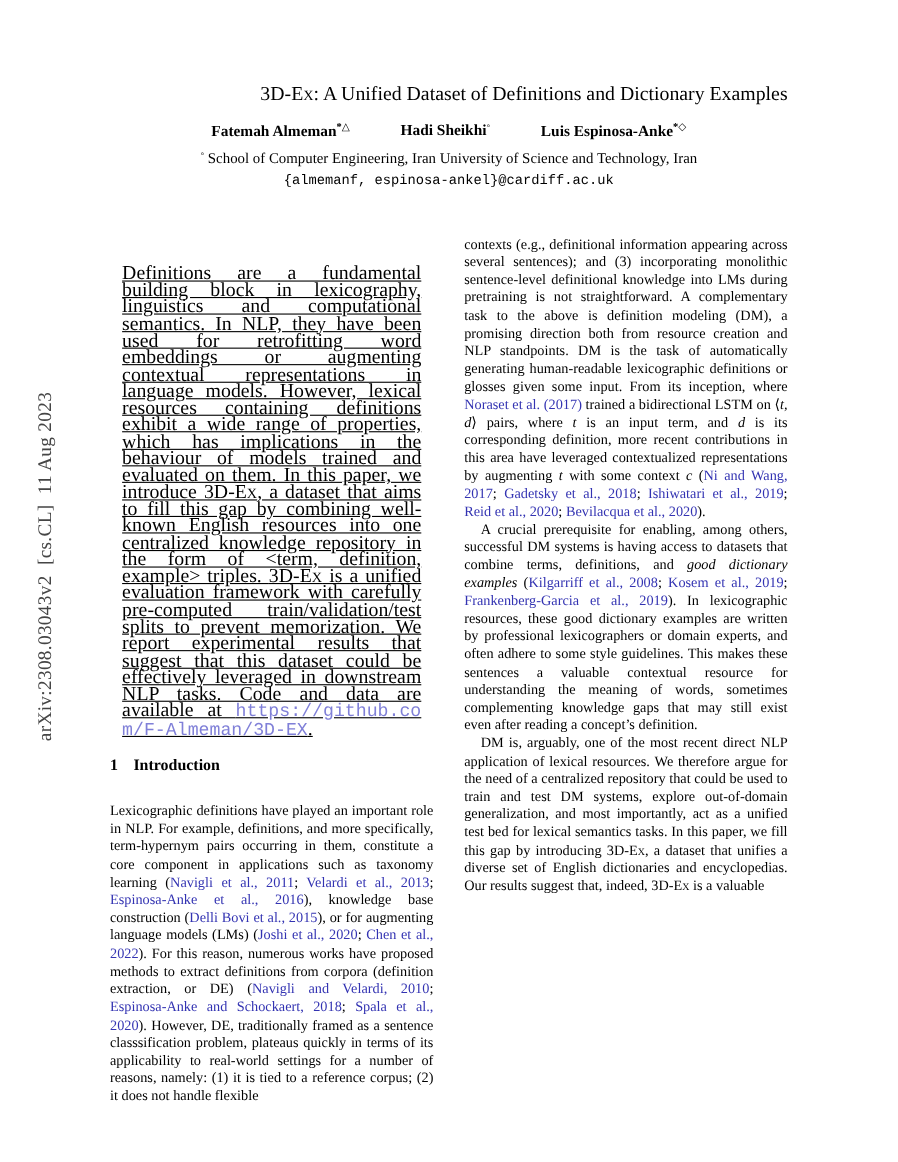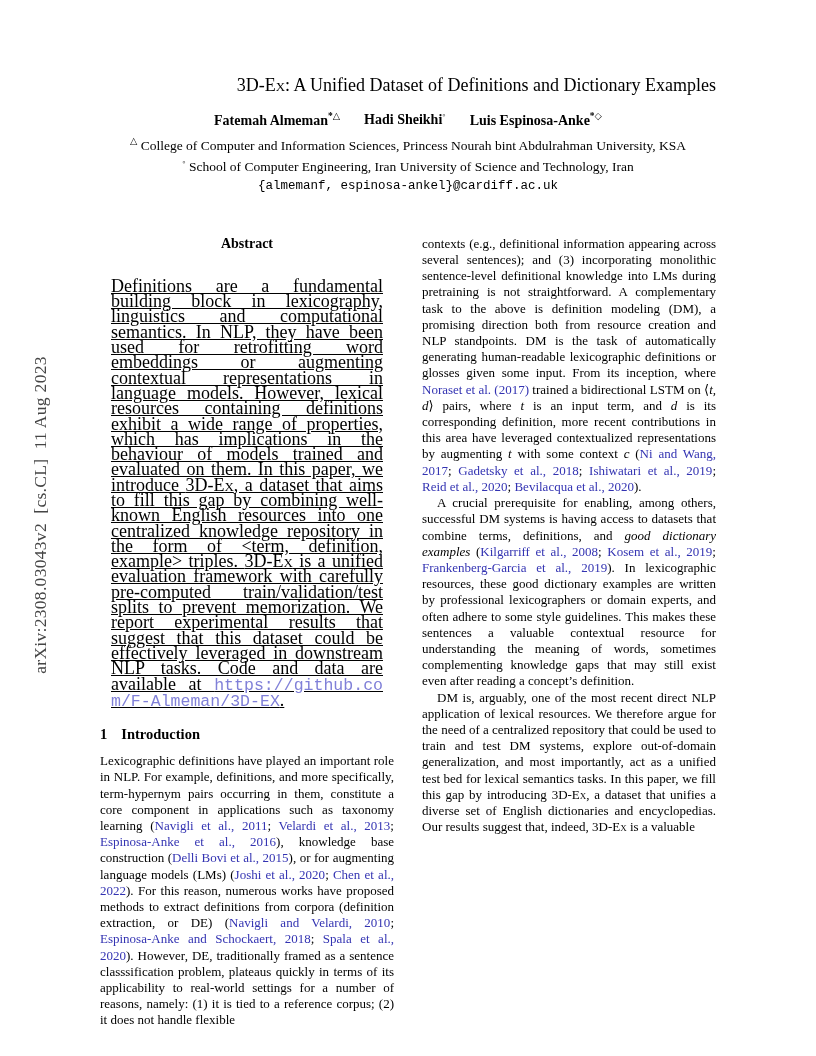--- a/index.html
+++ b/index.html
@@ -10,35 +10,35 @@
     font-family:"Liberation Serif","DejaVu Serif",serif;
   }
   .watermark {
     position:absolute; left:30px; top:515px;
     transform: rotate(-90deg) translateX(-50%);
     transform-origin:0 0;
     white-space:pre; font-size:17.5px; color:#454545; letter-spacing:.3px;
   }
   .content { padding:74px 100px 0 100px; }
   .title { text-align:right; font-size:18px; font-weight:normal; line-height:1.25; }
-  .authors { margin-top:13px; display:flex; justify-content:center; gap:24px;
+  .authors { margin-top:13px; display:flex; justify-content:center; gap:46px;
              font-size:14px; font-weight:bold; }
   .authors sup { font-size:9.5px; font-weight:bold; }
   .affils { margin-top:5px; text-align:center; font-size:13.5px; line-height:17.6px; }
   .affils sup { font-size:9.5px; }
   .emails { margin-top:3px; text-align:center; font-size:12.5px; line-height:17.5px;
             font-family:"Liberation Mono","DejaVu Sans Mono",monospace; }
   .cols { display:flex; gap:28px; margin-top:40px; }
   .col { width:294px; }
   .absheading { text-align:center; font-size:14px; font-weight:bold; }
   .abstract {
     margin-top:27px; padding:0 11px; font-size:18px; line-height:15.3px;
     text-align:justify; hyphens:auto;text-decoration:underline; -webkit-hyphens:auto;
   }
-  .secheading { margin:17px 0 10px 0; font-size:14.5px; font-weight:bold; }
+  .secheading { margin:17px 0 24px 0; font-size:14.5px; font-weight:bold; }
   .secnum { margin-right:14px; }
   .body { font-size:13px; line-height:16.2px; text-align:justify;
           hyphens:auto; -webkit-hyphens:auto; }
   .indent { text-indent:15px; }
   .cite { color:var(--cite,#3333b2); }
   .url  { color:var(--url,#8080d8); font-family:"Liberation Mono","DejaVu Sans Mono",monospace;
           font-size:.92em; word-break:break-all; }
   .it   { font-style:italic; }
   .sc   { font-variant:small-caps; }
 </style>
@@ -52,31 +52,29 @@
 
     <h1 class="title"><span class="sc">3D-Ex</span><span>: A Unified Dataset of Definitions and Dictionary Examples</span></h1>
 
     <div class="authors">
       <span class="author"><span>Fatemah Almeman</span><sup>*△</sup></span>
       <span class="author"><span>Hadi Sheikhi</span><sup>◦</sup></span>
       <span class="author"><span>Luis Espinosa-Anke</span><sup>*◇</sup></span>
     </div>
 
     <div class="affils">
-      <div class="affil"><sup>△</sup><span> College of Computer and Information Sciences, Princess Nourah bint Abdulrahman University, KSA</span></div>
       <div class="affil"><sup>◦</sup><span> School of Computer Engineering, Iran University of Science and Technology, Iran</span></div>
     </div>
 
     <div class="emails">
       <div>{almemanf, espinosa-ankel}@cardiff.ac.uk</div>
     </div>
 
     <div class="cols">
       <div class="col">
-        <h2 class="absheading">Abstract</h2>
         <p class="abstract"><span>Definitions are a fundamental building block in lexicography, linguistics and computational semantics. In NLP, they have been used for retrofitting word embeddings or augmenting contextual representations in language models. However, lexical resources containing definitions exhibit a wide range of properties, which has implications in the behaviour of models trained and evaluated on them. In this paper, we introduce </span><span class="sc">3D-Ex</span><span>, a dataset that aims to fill this gap by combining well-known English resources into one centralized knowledge repository in the form of &lt;term, definition, example&gt; triples. </span><span class="sc">3D-Ex</span><span> is a unified evaluation framework with carefully pre-computed train/validation/test splits to prevent memorization. We report experimental results that suggest that this dataset could be effectively leveraged in downstream NLP tasks. Code and data are available at </span><span class="url">https://github.com/F-Almeman/3D-EX</span><span>.</span></p>
         <h2 class="secheading"><span class="secnum">1</span><span>Introduction</span></h2>
         <p class="body"><span>Lexicographic definitions have played an important role in NLP. For example, definitions, and more specifically, term-hypernym pairs occurring in them, constitute a core component in applications such as taxonomy learning (</span><span class="cite">Navigli et al., 2011</span><span>; </span><span class="cite">Velardi et al., 2013</span><span>; </span><span class="cite">Espinosa-Anke et al., 2016</span><span>), knowledge base construction (</span><span class="cite">Delli Bovi et al., 2015</span><span>), or for augmenting language models (LMs) (</span><span class="cite">Joshi et al., 2020</span><span>; </span><span class="cite">Chen et al., 2022</span><span>). For this reason, numerous works have proposed methods to extract definitions from corpora (definition extraction, or DE) (</span><span class="cite">Navigli and Velardi, 2010</span><span>; </span><span class="cite">Espinosa-Anke and Schockaert, 2018</span><span>; </span><span class="cite">Spala et al., 2020</span><span>). However, DE, traditionally framed as a sentence classsification problem, plateaus quickly in terms of its applicability to real-world settings for a number of reasons, namely: (1) it is tied to a reference corpus; (2) it does not handle flexible</span></p>
       </div>
       <div class="col">
         <p class="body"><span>contexts (e.g., definitional information appearing across several sentences); and (3) incorporating monolithic sentence-level definitional knowledge into LMs during pretraining is not straightforward. A complementary task to the above is definition modeling (DM), a promising direction both from resource creation and NLP standpoints. DM is the task of automatically generating human-readable lexicographic definitions or glosses given some input. From its inception, where </span><span class="cite">Noraset et al. (2017)</span><span> trained a bidirectional LSTM on ⟨</span><span class="it">t, d</span><span>⟩ pairs, where </span><span class="it">t</span><span> is an input term, and </span><span class="it">d</span><span> is its corresponding definition, more recent contributions in this area have leveraged contextualized representations by augmenting </span><span class="it">t</span><span> with some context </span><span class="it">c</span><span> (</span><span class="cite">Ni and Wang, 2017</span><span>; </span><span class="cite">Gadetsky et al., 2018</span><span>; </span><span class="cite">Ishiwatari et al., 2019</span><span>; </span><span class="cite">Reid et al., 2020</span><span>; </span><span class="cite">Bevilacqua et al., 2020</span><span>).</span></p>
         <p class="body indent"><span>A crucial prerequisite for enabling, among others, successful DM systems is having access to datasets that combine terms, definitions, and </span><span class="it">good dictionary examples</span><span> (</span><span class="cite">Kilgarriff et al., 2008</span><span>; </span><span class="cite">Kosem et al., 2019</span><span>; </span><span class="cite">Frankenberg-Garcia et al., 2019</span><span>). In lexicographic resources, these good dictionary examples are written by professional lexicographers or domain experts, and often adhere to some style guidelines. This makes these sentences a valuable contextual resource for understanding the meaning of words, sometimes complementing knowledge gaps that may still exist even after reading a concept’s definition.</span></p>
         <p class="body indent"><span>DM is, arguably, one of the most recent direct NLP application of lexical resources. We therefore argue for the need of a centralized repository that could be used to train and test DM systems, explore out-of-domain generalization, and most importantly, act as a unified test bed for lexical semantics tasks. In this paper, we fill this gap by introducing </span><span class="sc">3D-Ex</span><span>, a dataset that unifies a diverse set of English dictionaries and encyclopedias. Our results suggest that, indeed, </span><span class="sc">3D-Ex</span><span> is a valuable</span></p>
       </div>
     </div>

